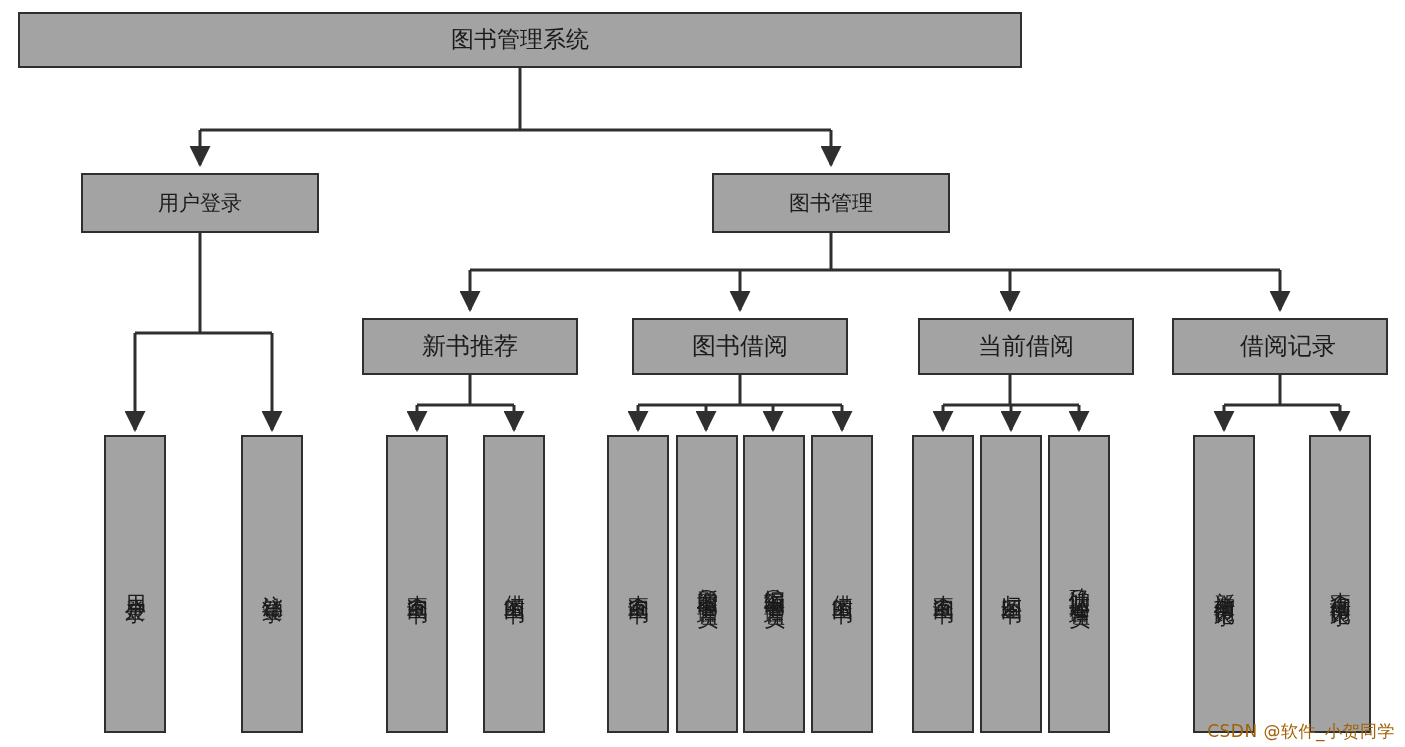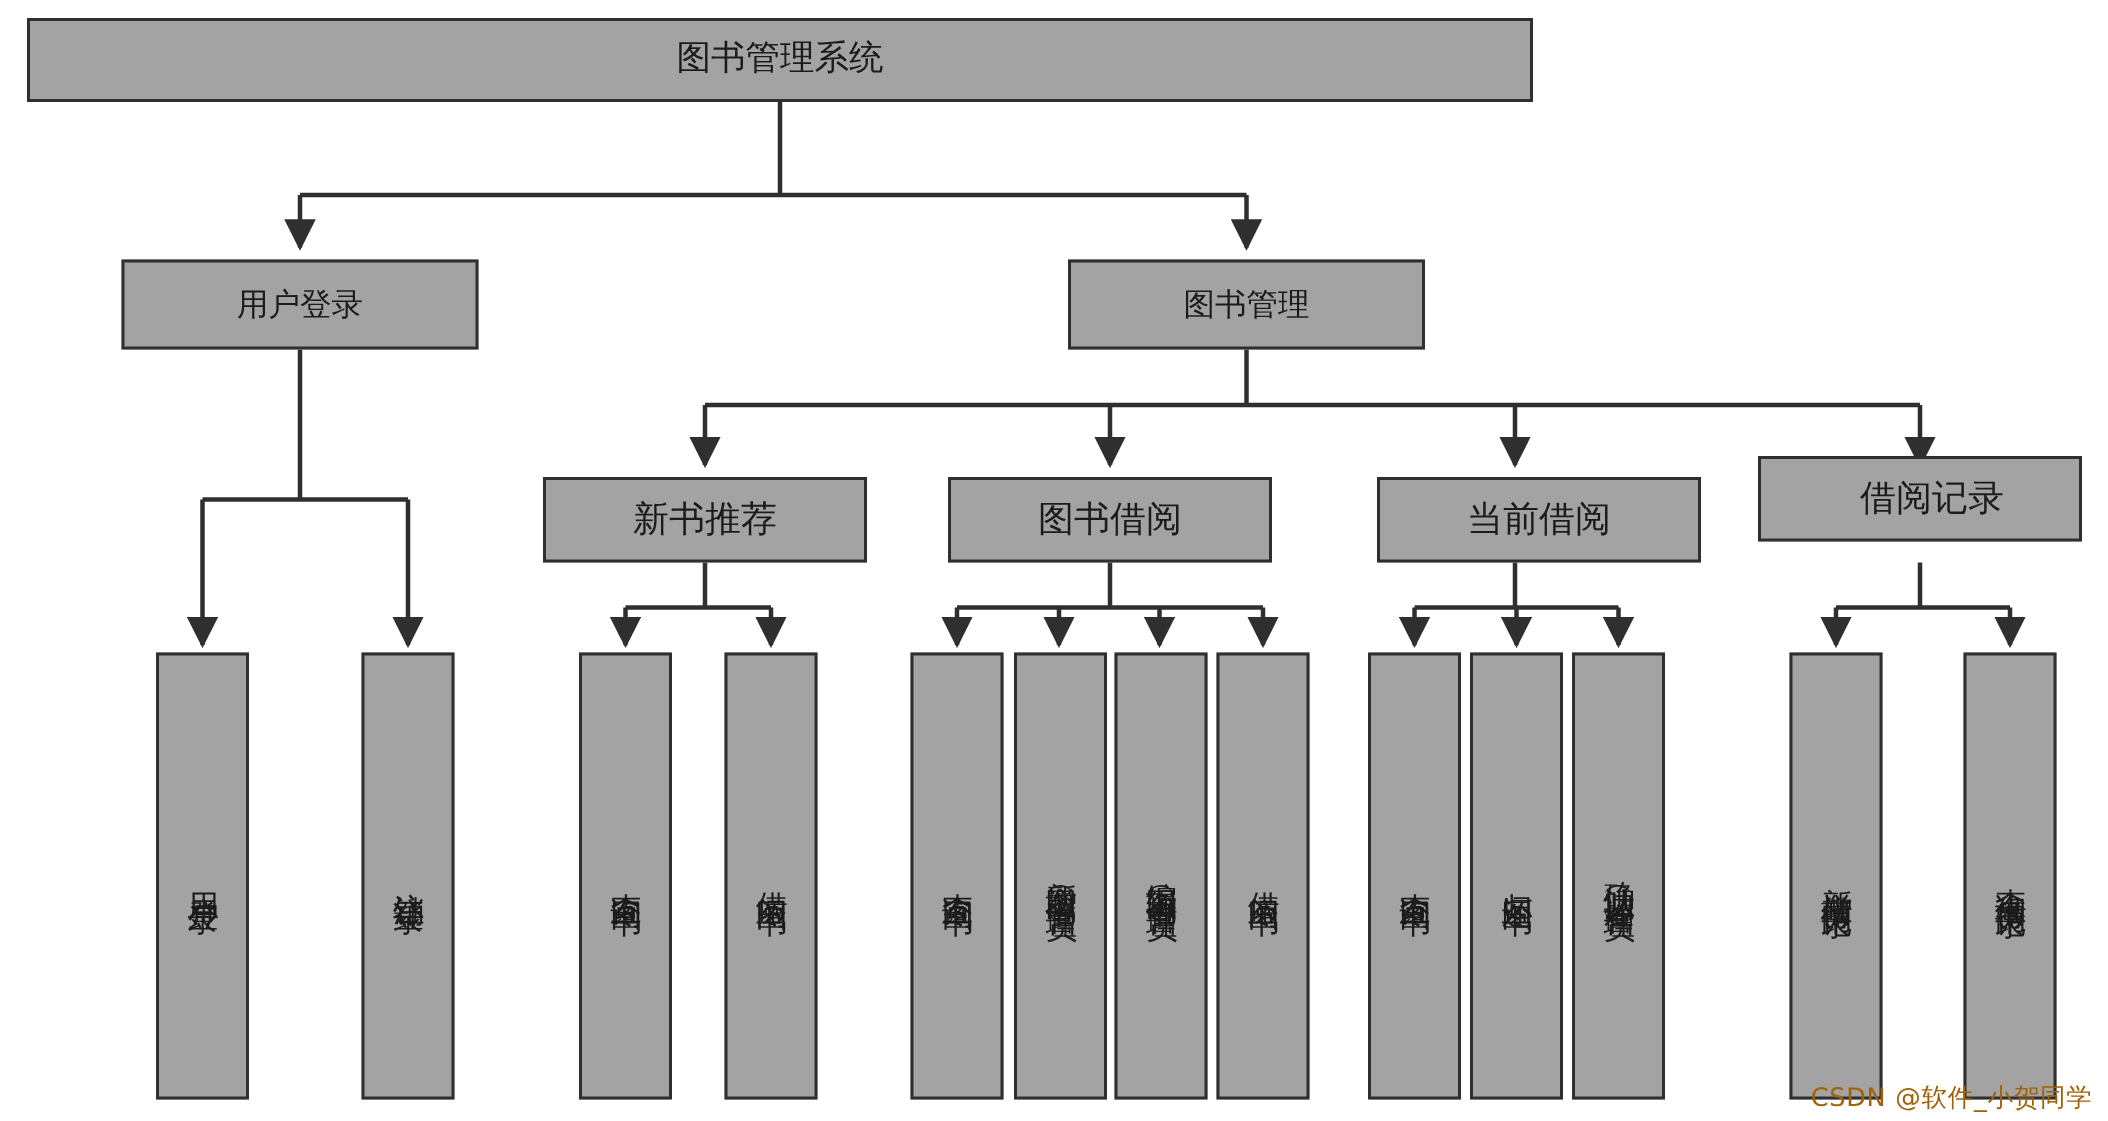--- a/index.html
+++ b/index.html
@@ -131,21 +131,21 @@
 
   <div class="node tier-2" style="left:362px; top:318px; width:216px; height:57px;">
     <span class="node-label">新书推荐</span>
   </div>
   <div class="node tier-2" style="left:632px; top:318px; width:216px; height:57px;">
     <span class="node-label">图书借阅</span>
   </div>
   <div class="node tier-2" style="left:902px; top:318px; width:216px; height:57px;margin-left:16px;">
     <span class="node-label">当前借阅</span>
   </div>
-  <div class="node tier-2" style="left:1172px; top:304px; width:216px; height:57px;padding-left:16px;">
+  <div class="node tier-2" style="left:1172px; top:318px; width:216px; height:57px;padding-left:16px;">
     <span class="node-label">借阅记录</span>
   </div>
 
   <div class="node leaf" style="left:104px; top:435px; width:62px; height:298px;">
     <span class="node-label">用户登录</span>
   </div>
   <div class="node leaf" style="left:241px; top:435px; width:62px; height:298px;">
     <span class="node-label">注销登录</span>
   </div>
 

